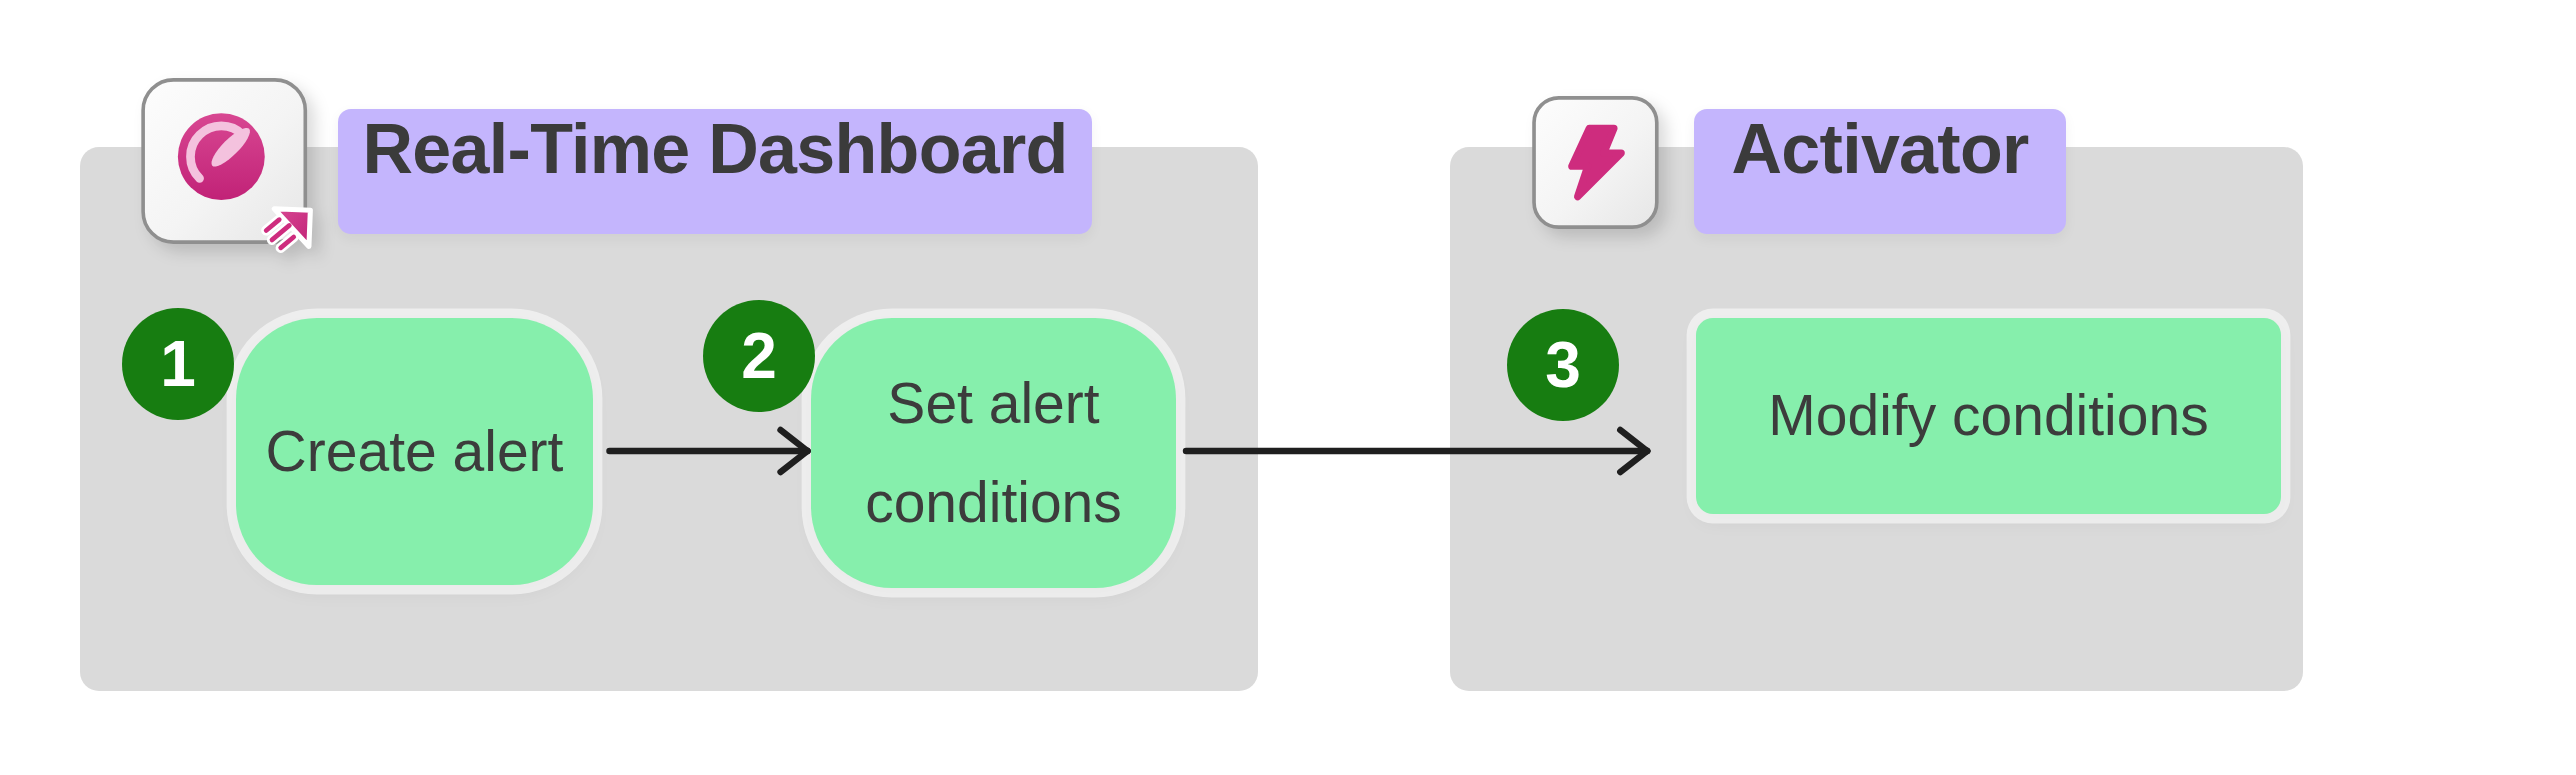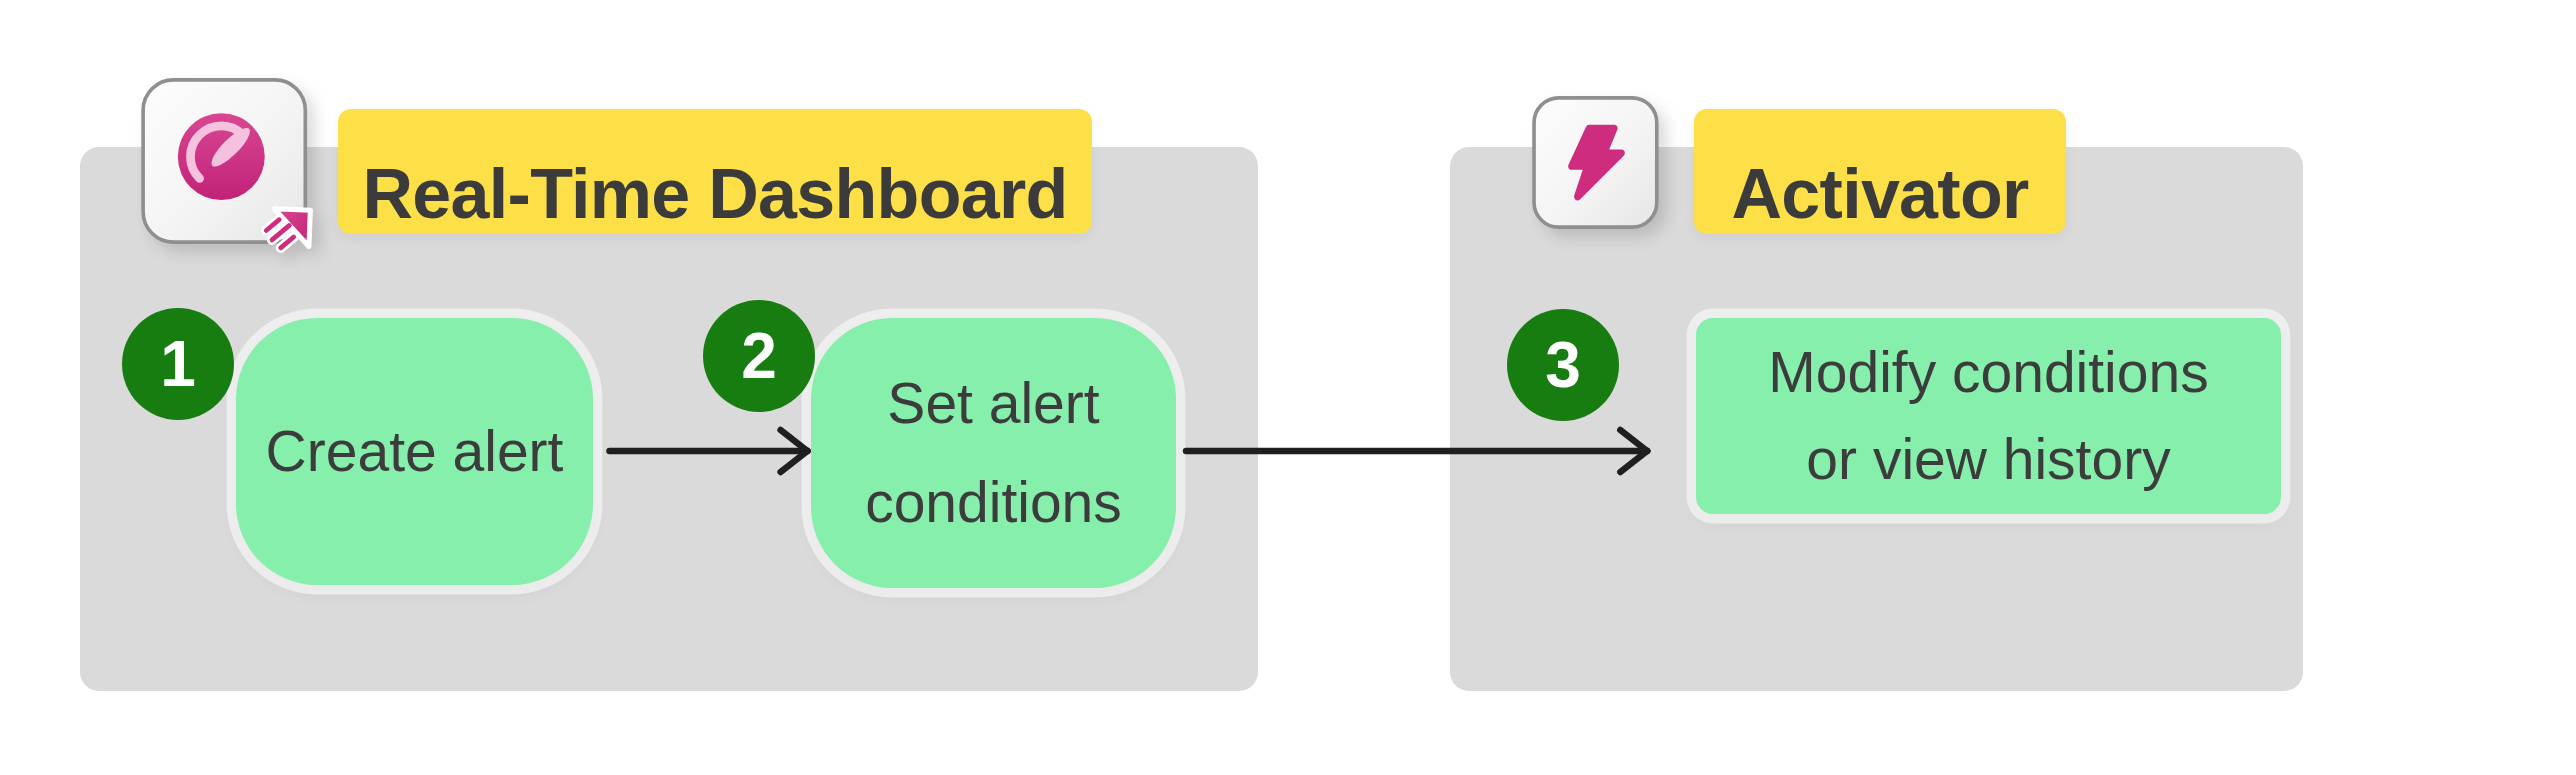--- a/index.html
+++ b/index.html
@@ -7,22 +7,22 @@
     width:2576px;height:776px;position:relative;overflow:hidden;
     font-family:"Liberation Sans","DejaVu Sans",sans-serif;
   }
   .stage{position:absolute;inset:0;}
   .panel{
     position:absolute;top:147px;height:544px;background:#dadada;border-radius:19px;
   }
   .panel.left{left:80px;width:1178px;}
   .panel.right{left:1450px;width:853px;}
   .title-label{
-    position:absolute;top:109px;height:125px;background:#fde047;border-radius:13px;
-    display:flex;align-items:flex-end;justify-content:center;
+    position:absolute;top:109px;height:125px;background:#c4b5fd;border-radius:13px;
+    display:flex;align-items:flex-start;justify-content:center;
     box-shadow:0 4.4px 13px rgba(0,0,0,0.05);
   }
   .title-label.t1{left:338px;width:754px;}
   .title-label.t2{left:1694px;width:372px;}
   .title-text{
     font-size:70px;font-weight:700;color:#3b3b3b;letter-spacing:-0.7px;white-space:nowrap;
   }
   .app-icon{position:absolute;filter:drop-shadow(8.7px 8.7px 7.3px rgba(0,0,0,0.14));}
   .app-icon.i1{left:140px;top:77px;}
   .app-icon.i2{left:1531px;top:95px;}
@@ -135,17 +135,16 @@
   <div class="step-box b2">
     <span class="step-line">Set alert</span>
     <span class="step-line">conditions</span>
   </div>
 
   <div class="step-circle c3">
     <span class="step-number">3</span>
   </div>
   <div class="step-box b3">
     <span class="step-line">Modify conditions</span>
-    <span class="step-line">or view history</span>
   </div>
 
 </div>
 
 
 </body></html>

